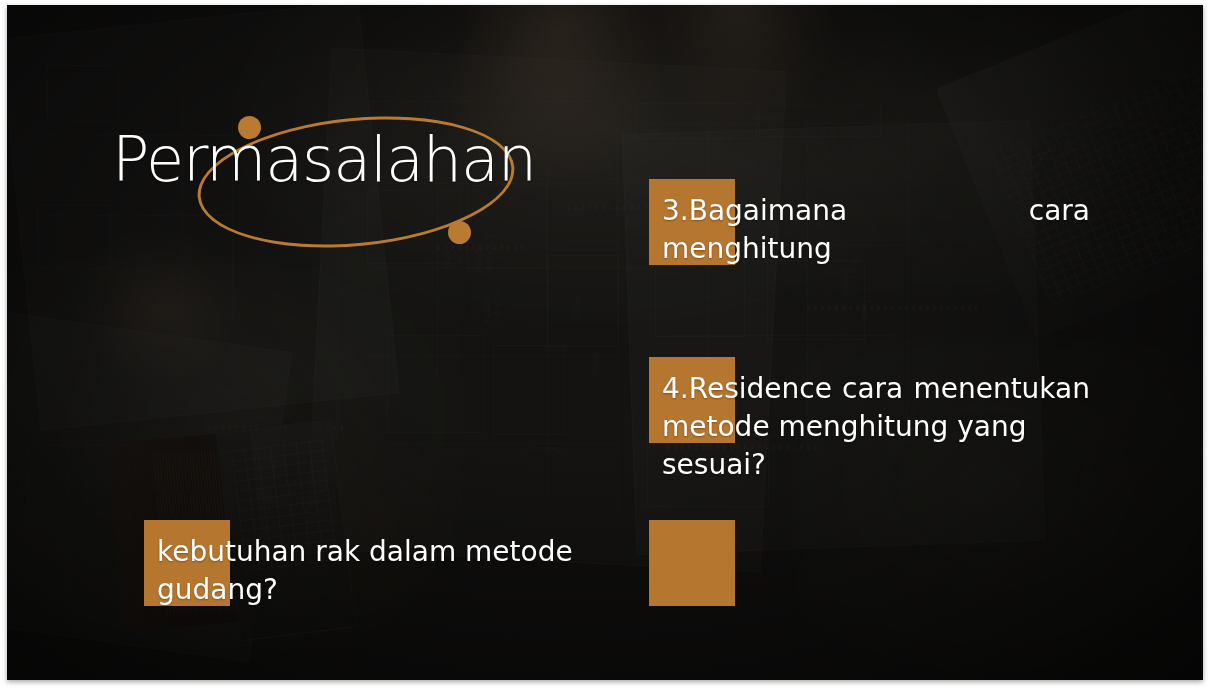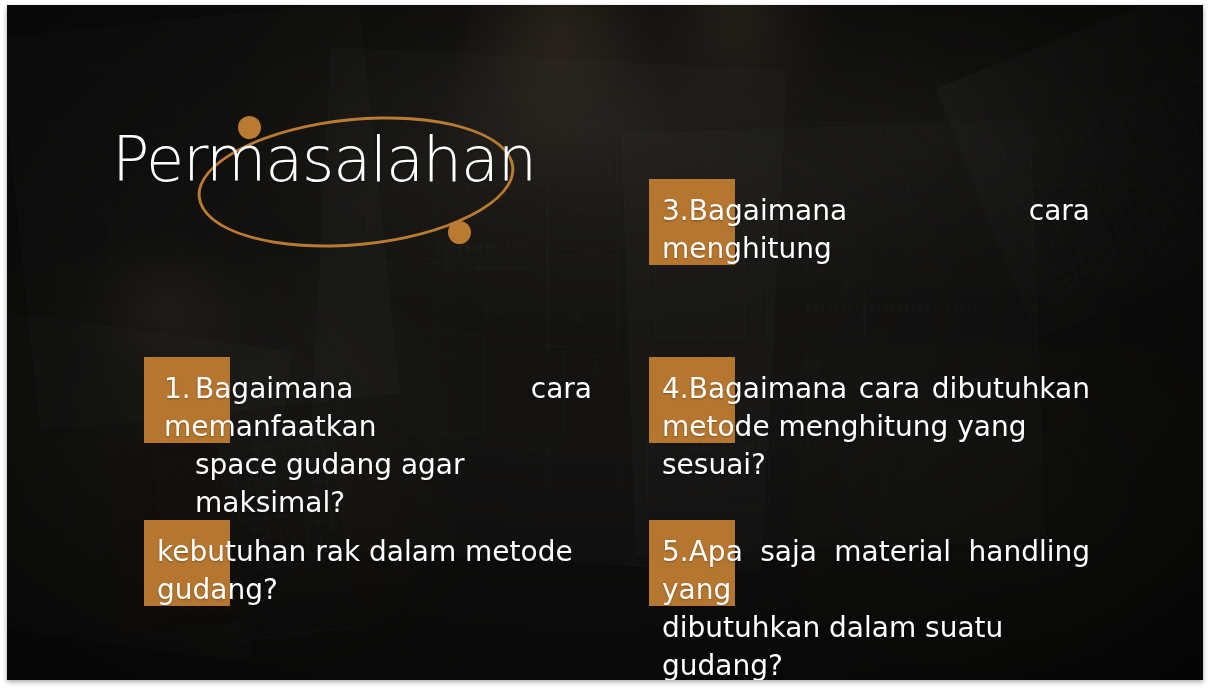--- a/index.html
+++ b/index.html
@@ -410,52 +410,41 @@
       <div class="bg-vignette"></div>
     </div>
 
     <div id="title-block">
       <div id="title-ellipse"></div>
       <div class="ellipse-dot" id="ellipse-dot-top"></div>
       <div class="ellipse-dot" id="ellipse-dot-bottom"></div>
       <div id="title-text">Permasalahan</div>
     </div>
 
-    <div class="q-item" id="q-item-1">
-      <div class="q-square"></div>
-      <div class="q-text">
-        <span class="line-1"><span class="marker">1.</span><span>Bagaimana cara memanfaatkan</span></span>
-        <span class="line-2">space gudang agar maksimal?</span>
-      </div>
-    </div>
 
     <div class="q-item" id="q-item-2">
       <div class="q-square"></div>
       <div class="q-text">
         <span class="line-2">kebutuhan rak dalam metode gudang?</span>
       </div>
     </div>
 
     <div class="q-item" id="q-item-3">
       <div class="q-square"></div>
       <div class="q-text">
         <span class="line-1"><span class="marker">3.</span><span>Bagaimana cara menghitung</span></span>
       </div>
     </div>
 
     <div class="q-item" id="q-item-4">
       <div class="q-square"></div>
       <div class="q-text">
-        <span class="line-1"><span class="marker">4.</span><span>Bagaimana cara dibutuhkan</span></span>
+        <span class="line-1"><span class="marker">4.</span><span>Residence cara menentukan</span></span>
         <span class="line-2">metode menghitung yang sesuai?</span>
       </div>
     </div>
 
     <div class="q-item" id="q-item-5">
       <div class="q-square"></div>
-      <div class="q-text">
-        <span class="line-1"><span class="marker">5.</span><span>Apa saja material handling yang</span></span>
-        <span class="line-2">dibutuhkan dalam suatu gudang?</span>
-      </div>
     </div>
 
   </div>
 </div>
 
 </body></html>

